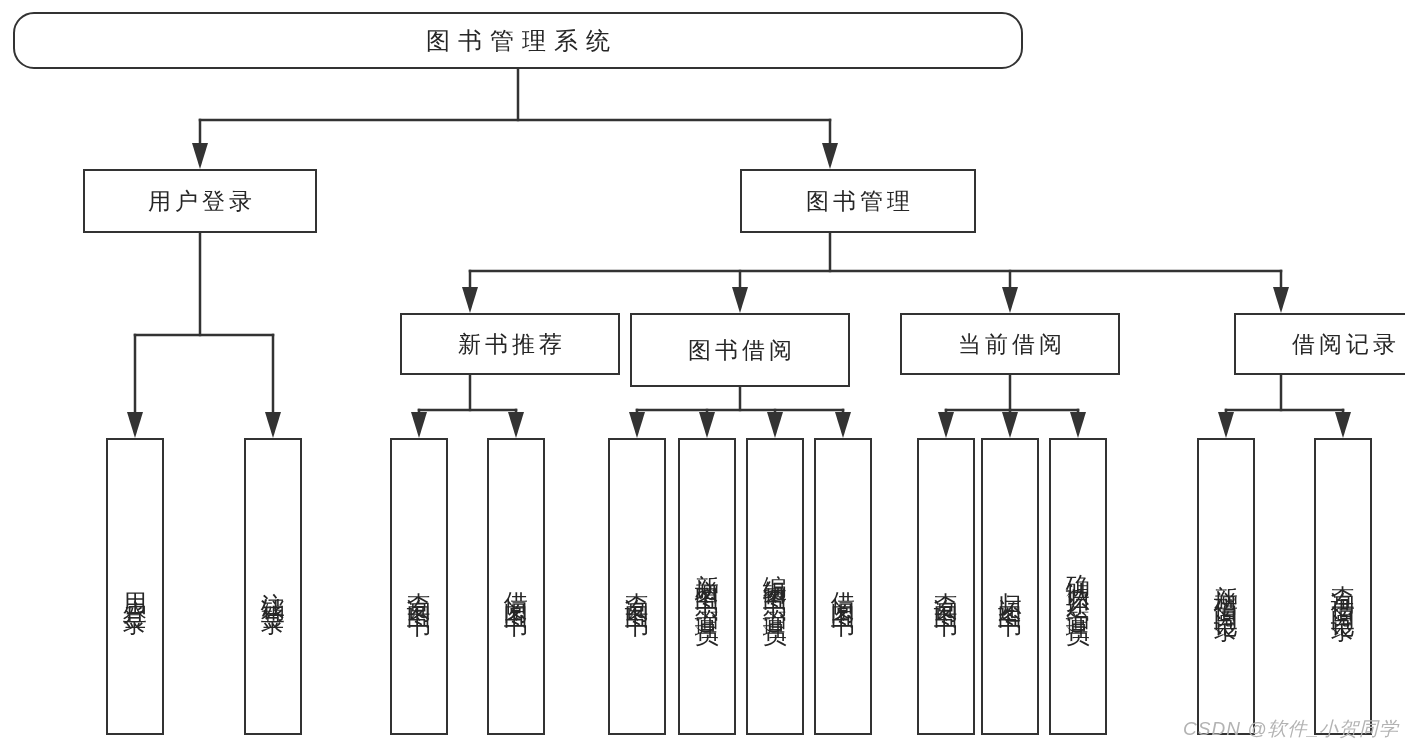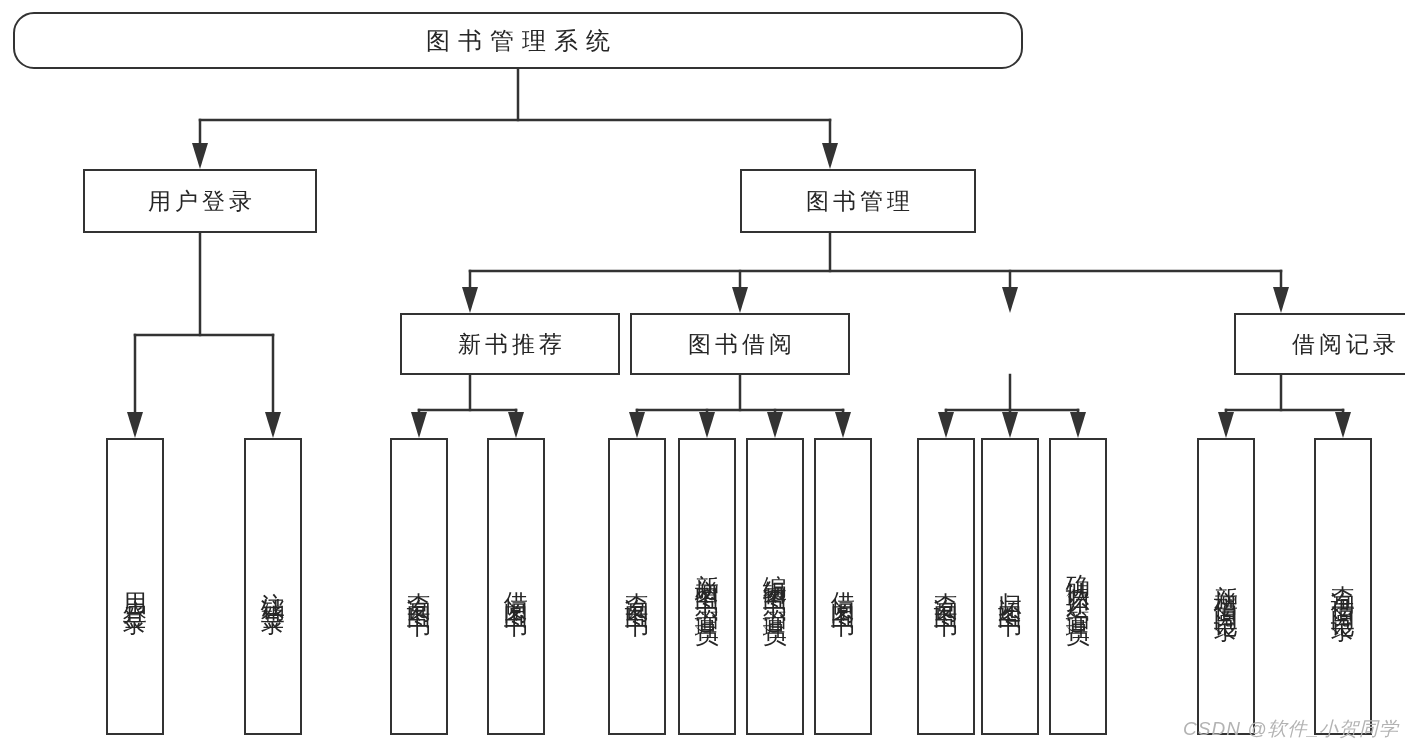--- a/index.html
+++ b/index.html
@@ -142,21 +142,22 @@
     <polygon points="1218,412 1234,412 1226,438"></polygon>
     <polygon points="1335,412 1351,412 1343,438"></polygon>
   </svg>
 
   <div class="hbox root" style="left:13px; top:12px; width:1010px; height:57px;">图书管理系统</div>
 
   <div class="hbox" style="left:83px; top:169px; width:234px; height:64px;">用户登录</div>
   <div class="hbox" style="left:712px; top:169px; width:236px; height:64px;margin-left:28px;">图书管理</div>
 
   <div class="hbox" style="left:360px; top:313px; width:220px; height:62px;margin-left:40px;">新书推荐</div>
-  <div class="hbox" style="left:630px; top:313px; width:220px; height:62px;">图书借阅</div>
+  <div class="hbox" style="left:630px; top:313px; width:220px; height:74px;">图书借阅</div>
+  <div class="hbox" style="left:900px; top:313px; width:220px; height:62px;">当前借阅</div>
   <div class="hbox" style="left:1234px; top:313px; width:220px; height:62px;">借阅记录</div>
 
   <div class="vbox" style="left:106px; top:438px; width:58px; height:297px;">
     <span class="vtext">用户登录</span>
   </div>
   <div class="vbox" style="left:244px; top:438px; width:58px; height:297px;">
     <span class="vtext">注销登录</span>
   </div>
 
   <div class="vbox" style="left:390px; top:438px; width:58px; height:297px;">

